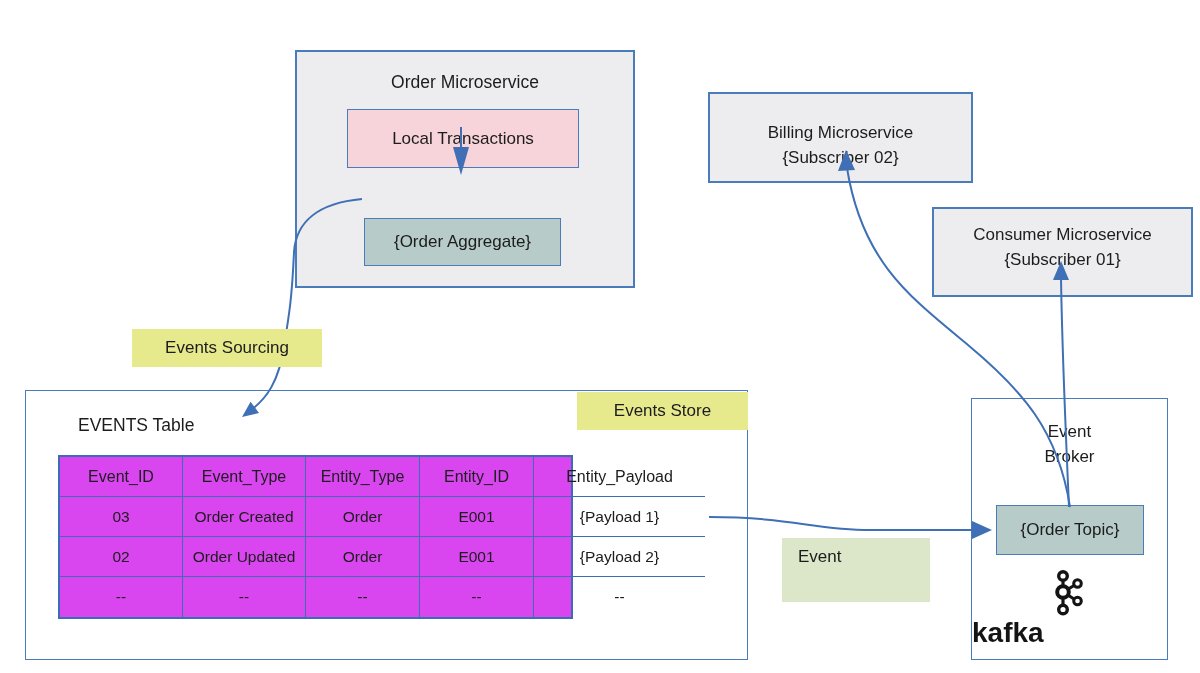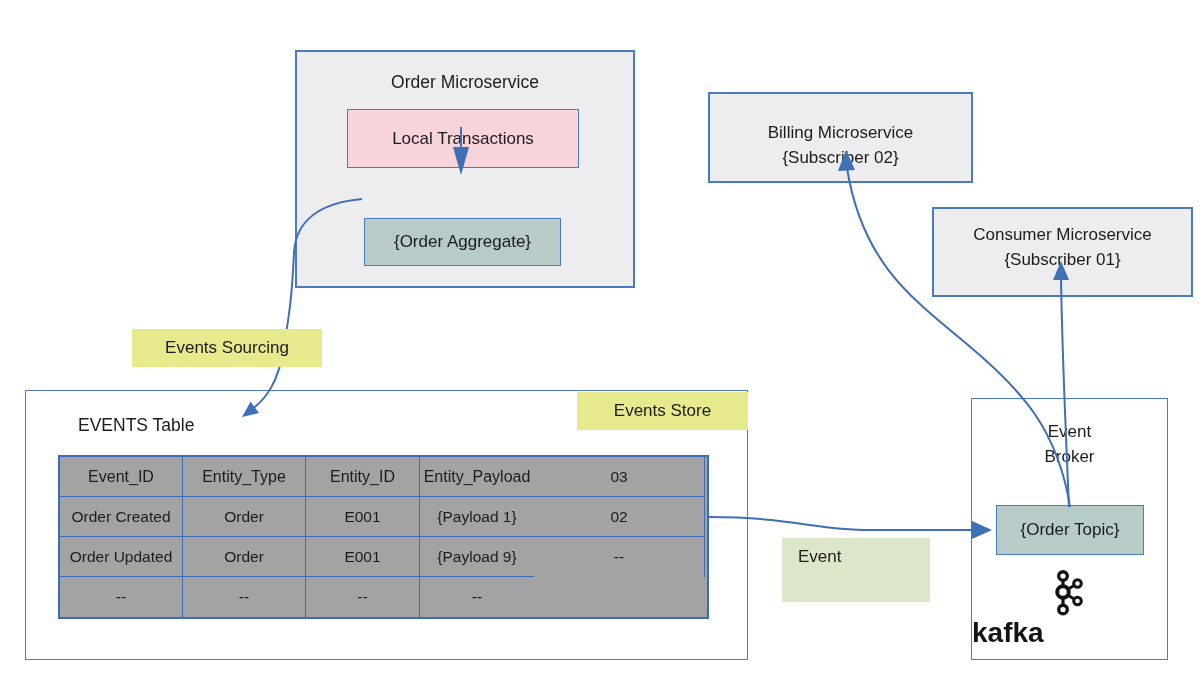--- a/index.html
+++ b/index.html
@@ -16,21 +16,21 @@
   .teal{background:#b7ccc8;}
   .center-lines{display:flex;flex-direction:column;align-items:center;
         font-size:17px;line-height:25px;}
   .tag{display:flex;align-items:center;justify-content:center;font-size:17px;z-index:3;}
   .yellow{background:#e7ea8c;}
   .green{background:#dce6c9;}
   #arrow-layer{position:absolute;left:0;top:0;width:1200px;height:673px;z-index:2;pointer-events:none;}
   .arrow-path{fill:none;stroke:#3f6fb5;stroke-width:2;}
   .arrow-head{fill:#3f6fb5;stroke:none;}
   
-  #events-table{left:58px;top:455px;width:651px;z-index:1;border:2px solid #3c6cb5;background:#a3a3a3;
+  #events-table{left:58px;top:455px;width:515px;z-index:1;border:2px solid #3c6cb5;background:#d946ef;
     display:grid;grid-template-columns:123px 123px 114px 114px 171px;grid-auto-rows:40px;text-align:center;}
   #events-table .cell{display:flex;align-items:center;justify-content:center;
     font-size:15.5px;border-right:1.5px solid #3c6cb5;border-bottom:1.5px solid #3c6cb5;
     white-space:nowrap;overflow:hidden;}
   #events-table .cell.last-col{border-right:none;}
   #events-table .cell.last-row{border-bottom:none;}
   #events-table .head{font-size:16px;}
   
   #kafka-word{font-size:28px;font-weight:700;color:#141414;letter-spacing:0px;
     width:197px;text-align:left;z-index:1;}
@@ -59,35 +59,36 @@
     <span>Consumer Microservice</span>
     <span>{Subscriber 01}</span>
   </div>
 
   <div class="abs white-node" style="left:25px;top:390px;width:723px;height:270px;">
     <div class="abs" style="left:40px;top:24px;font-size:17.5px;margin-left:12px;">EVENTS Table</div>
   </div>
 
   <div class="abs" id="events-table">
     <div class="cell head">Event_ID</div>
+    <div class="cell head">Event_Type</div>
     <div class="cell head">Entity_Type</div>
     <div class="cell head">Entity_ID</div>
     <div class="cell head last-col">Entity_Payload</div>
 
     <div class="cell">03</div>
     <div class="cell">Order Created</div>
     <div class="cell">Order</div>
     <div class="cell">E001</div>
     <div class="cell last-col">{Payload 1}</div>
 
     <div class="cell">02</div>
     <div class="cell">Order Updated</div>
     <div class="cell">Order</div>
     <div class="cell">E001</div>
-    <div class="cell last-col">{Payload 9}</div>
+    <div class="cell last-col">{Payload 2}</div>
 
     <div class="cell last-row">--</div>
     <div class="cell last-row">--</div>
     <div class="cell last-row">--</div>
     <div class="cell last-row">--</div>
     <div class="cell last-col last-row">--</div>
   </div>
 
   <div class="abs white-node" style="left:971px;top:398px;width:197px;height:262px;">
     <div class="center-lines" style="padding-top:20px;">

